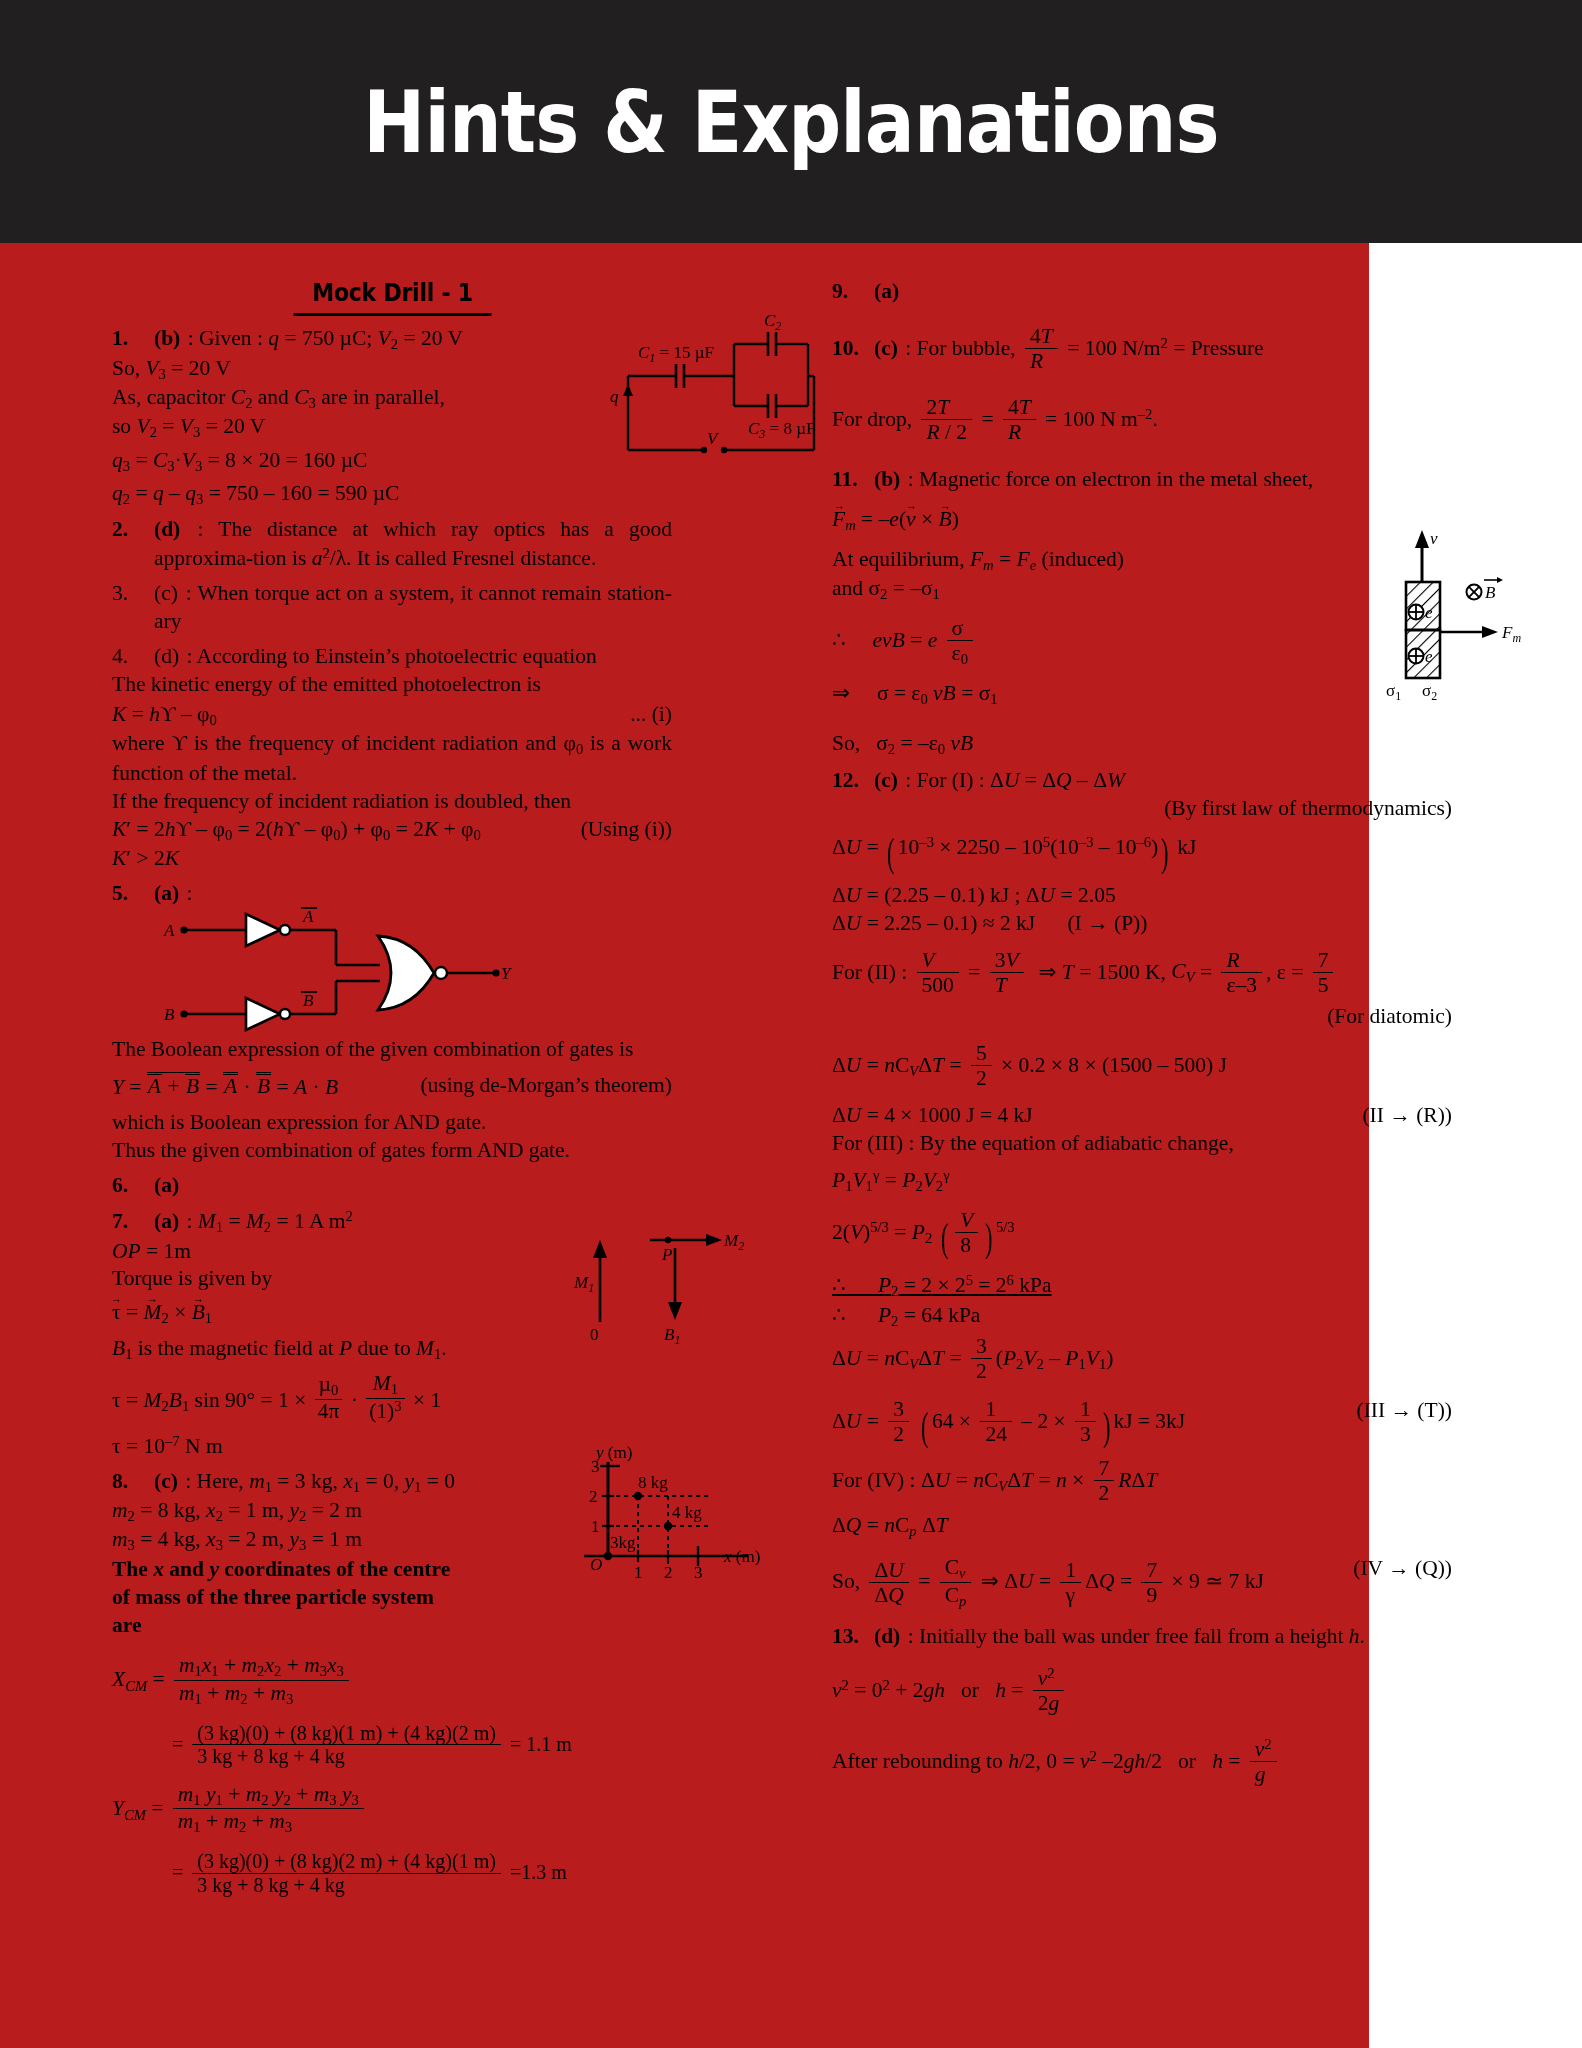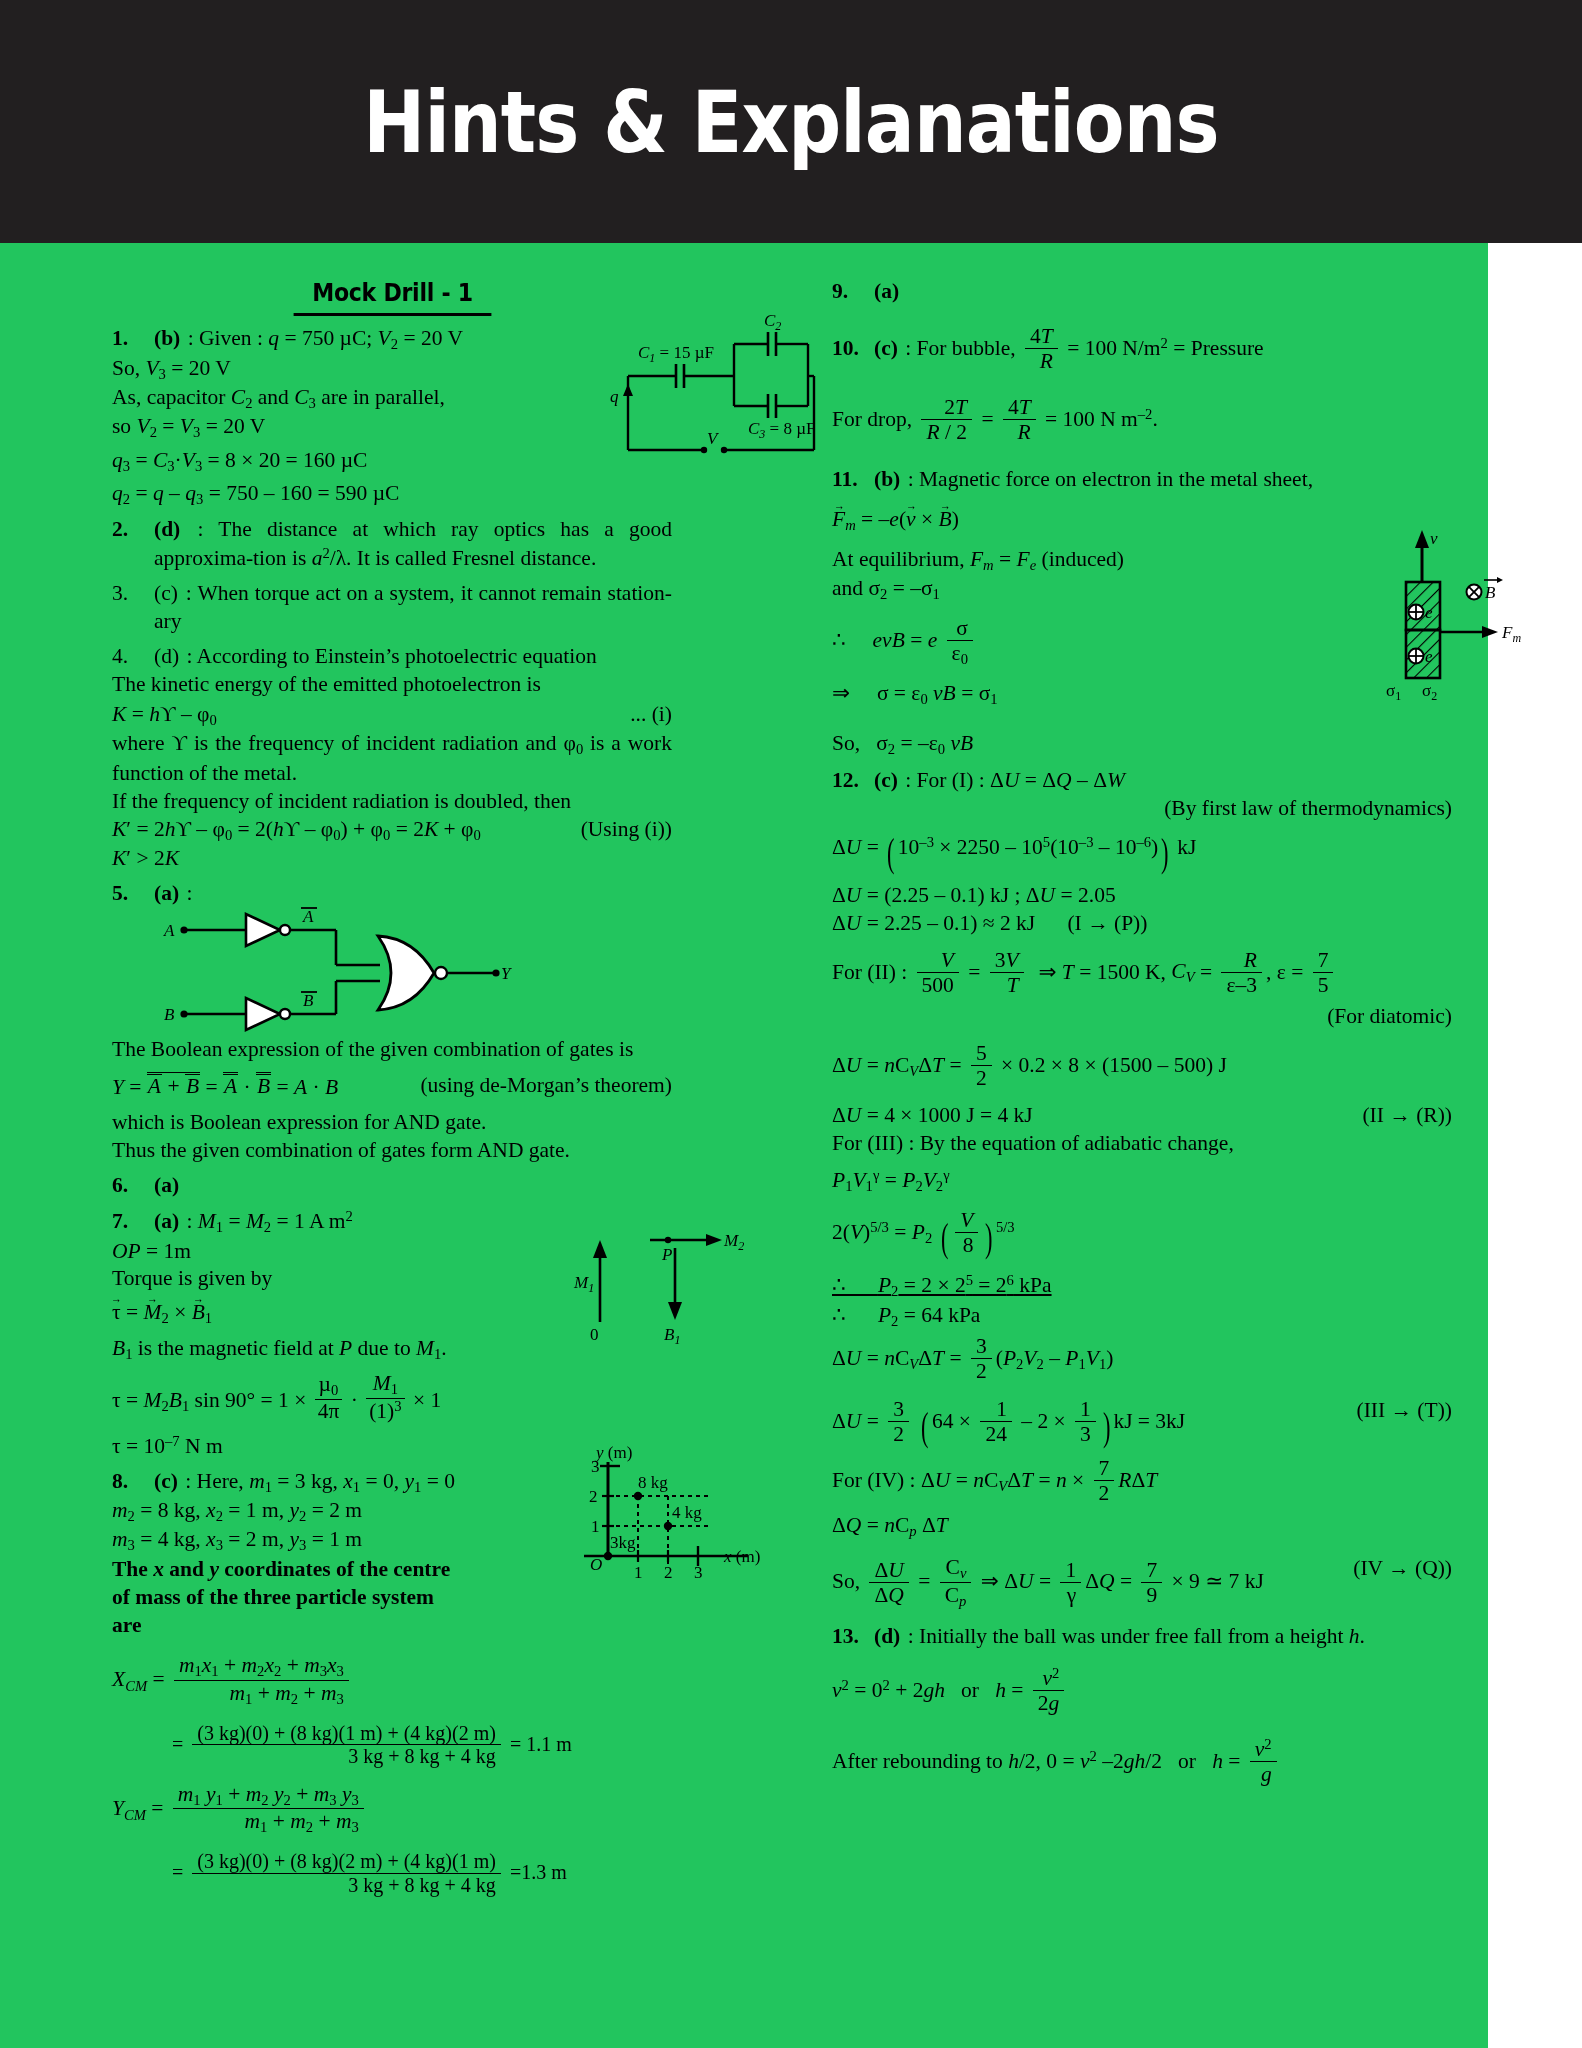--- a/index.html
+++ b/index.html
@@ -4,21 +4,21 @@
 <style>
   html,body{margin:0;padding:0;}
   body{
     width:1582px;height:2048px;
     background:#ffffff;
     font-family:"Liberation Serif",serif;
     color:#000;
     position:relative;
     overflow:hidden;
   }
-  .page{position:relative;width:1488px;height:2048px;background:#22c55e;}
+  .page{position:relative;width:1369px;height:2048px;background:#b91c1c;}
 
   
   .header-band{
     position:absolute;left:0;top:0;width:1582px;height:243px;
     background:#221f20;
   }
   .header-title{
     position:absolute;left:0;top:0;width:1582px;height:243px;
     display:flex;align-items:center;justify-content:center;
     color:#ffffff;
@@ -65,21 +65,21 @@
   .vec::after{
     content:"→";position:absolute;left:50%;top:-0.72em;
     transform:translateX(-50%) scaleX(0.8);
     font-size:0.62em;font-style:normal;
   }
 
   
   .frac{display:inline-block;vertical-align:-0.52em;text-align:center;margin:0 3px;line-height:1.08;}
   .frac .n{display:block;padding:0 3px;}
   .frac .d{display:block;border-top:1.3px solid #000;padding:0 3px;}
-  .bigfrac{display:inline-block;vertical-align:-0.62em;text-align:right;line-height:1.12;margin:0 4px;}
+  .bigfrac{display:inline-block;vertical-align:-0.62em;text-align:left;line-height:1.12;margin:0 4px;}
   .bigfrac .n{display:block;padding:0 5px;}
   .bigfrac .d{display:block;border-top:1.4px solid #000;padding:0 5px;}
   .paren{display:inline-block;font-size:1.9em;vertical-align:-0.30em;font-weight:300;
          transform:scaleX(0.55);line-height:0.9;}
 
   
   .fig{position:absolute;}
   svg{display:block;overflow:visible;}
   .ft{font-family:"Liberation Serif",serif;font-size:17px;font-style:italic;}
   .ftn{font-family:"Liberation Serif",serif;font-size:17px;font-style:normal;}

